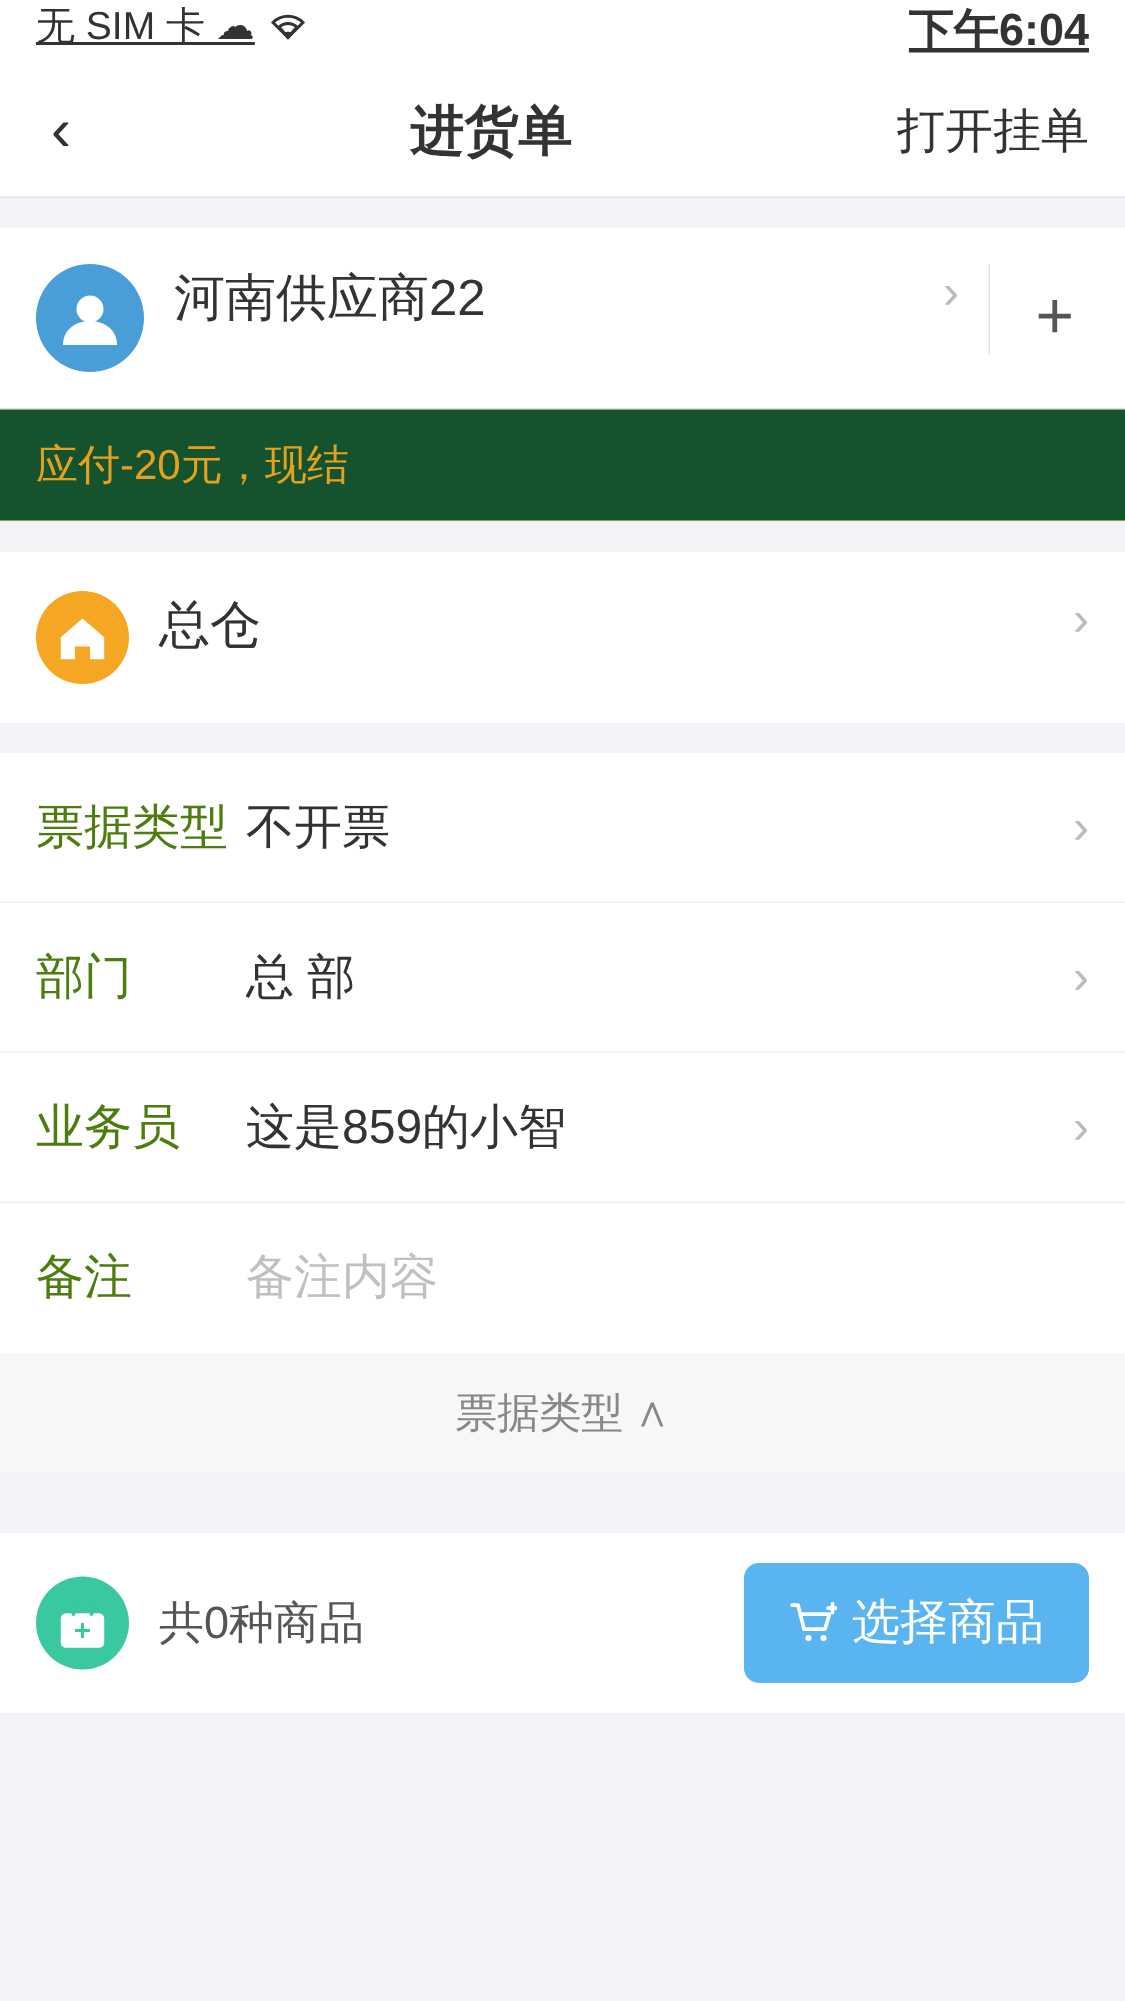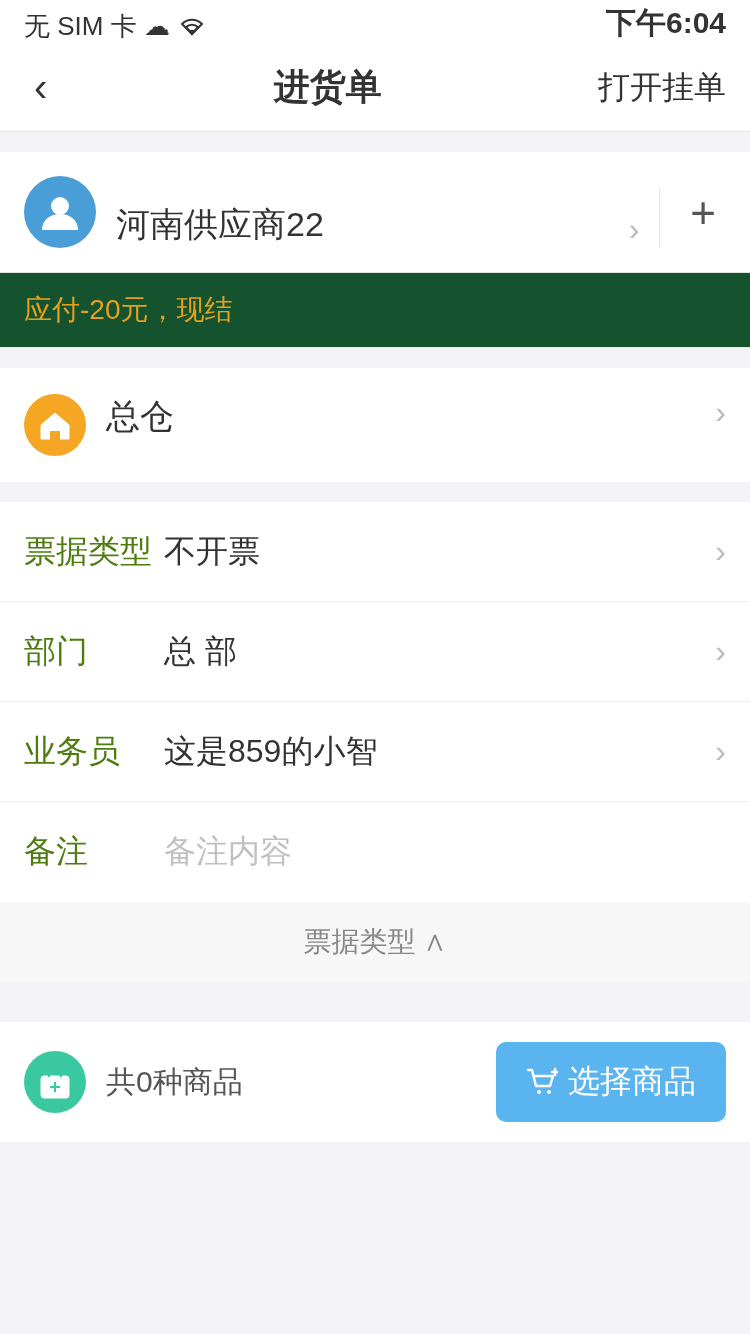--- a/index.html
+++ b/index.html
@@ -9,27 +9,28 @@
       min-height: 1334px;
       background: #f2f2f7;
       font-family: -apple-system, "PingFang SC", "Helvetica Neue", Arial, sans-serif;
       font-size: 32px;
       color: #333;
     }
 
     
     .status-bar {
       display: flex;
-      align-items: flex-end;
+      align-items: flex-start;
       justify-content: space-between;
       background: #fff;
       padding: 0 24px;
       height: 44px;
       font-size: 28px;
       font-weight: 500;
+      text-decoration: underline;
     }
     .status-left { display: flex; align-items: center; gap: 8px; font-size: 26px; }
     .status-center { font-size: 30px; font-weight: 600; }
     .status-right { display: flex; align-items: center; gap: 8px; font-size: 24px; }
     .battery-icon {
       display: inline-block;
       width: 46px; height: 22px;
       border: 2px solid #333;
       border-radius: 4px;
       position: relative;
@@ -85,21 +86,21 @@
     }
 
     
     .card {
       background: #fff;
     }
 
     
     .supplier-row {
       display: flex;
-      align-items: flex-end;
+      align-items: flex-start;
       padding: 24px 24px;
       background: #fff;
       cursor: pointer;
       border-bottom: 1px solid #e5e5e5;
     }
     .supplier-avatar {
       width: 72px; height: 72px;
       border-radius: 50%;
       background: #4a9ed8;
       display: flex;

